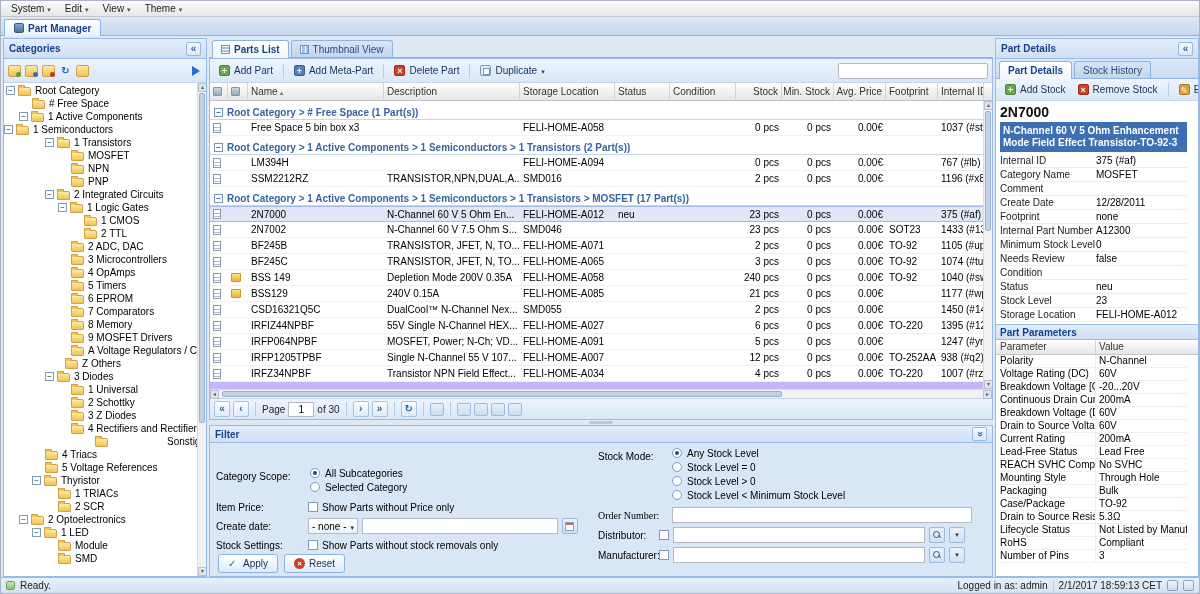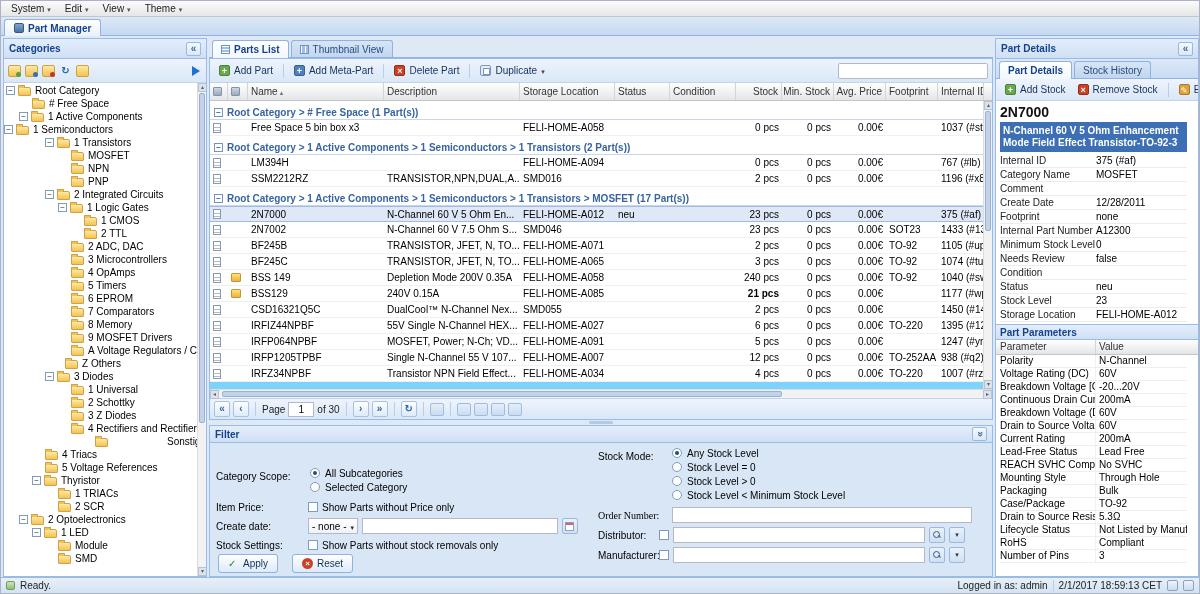--- a/index.html
+++ b/index.html
@@ -52,21 +52,21 @@
   #details-panel{left:994px;top:37px;width:204px;height:539px;}
   .splitter{flex:none;height:5px;position:relative;}
   .splitter::after{content:"";position:absolute;left:50%;top:1px;width:24px;height:3px;margin-left:-12px;background:#b6c9e2;border-radius:2px;}
 
   
   .grid-header{flex:none;display:flex;height:18px;background:linear-gradient(#ffffff,#e4e5e7);border-bottom:1px solid #c5c5c5;overflow:hidden;}
   .gh-cell{flex:none;border-right:1px solid #d4d4d4;padding:0 3px;line-height:17px;overflow:hidden;white-space:nowrap;color:#333;display:flex;align-items:center;gap:2px;}
   .gh-fill{flex:1;border-right:none;}
   .sort-asc::after{content:"▴";font-size:7px;color:#777;}
   .h-ic{width:9px;height:9px;background:linear-gradient(#cdd6e2,#9aa9bc);border:1px solid #8494a8;border-radius:1px;}
-  .grid-body{flex:1;position:relative;background:#7dd3fc;overflow:hidden;}
+  .grid-body{flex:1;position:relative;background:#c4b5fd;overflow:hidden;}
   .g-group{height:19px;display:flex;align-items:flex-end;gap:4px;padding:0 0 1px 4px;color:#3764a0;font-weight:bold;border-bottom:1px solid #c9d6e8;background:#fff;}
   .minus-box{width:9px;height:9px;border:1px solid #7592bc;background:#fff;color:#3764a0;font-size:8px;line-height:7px;text-align:center;margin-bottom:1px;flex:none;}
   .minus-box::after{content:"−";}
   .g-row{display:flex;height:16px;line-height:15px;border-bottom:1px solid #f0f0f0;background:#fff;}
   .g-row.selected{background:#dfe8f6;border-top:1px solid #a3bae9;border-bottom:1px solid #a3bae9;}
   .g-cell{flex:none;padding:0 3px;overflow:hidden;white-space:nowrap;display:flex;align-items:center;}
   .g-cell.r,.gh-cell.r{justify-content:flex-end;text-align:right;}
   .doc-ic{width:8px;height:10px;background:linear-gradient(#fff 0 3px,#aebdcd 3px 4px,#fff 4px 6px,#aebdcd 6px 7px,#fff 7px);border:1px solid #8a99ad;flex:none;}
   .flag-ic{width:10px;height:9px;background:linear-gradient(#ffe082,#f0b13a);border:1px solid #c9962e;border-radius:1px;flex:none;}
 
@@ -622,21 +622,21 @@
                 <span class="doc-ic"></span>
               </div>
               <div class="g-cell" style="width: 20px;">
                 <span class="flag-ic"></span>
               </div>
               <div class="g-cell" style="width: 136px;">BSS129</div>
               <div class="g-cell" style="width: 136px;">240V 0.15A</div>
               <div class="g-cell" style="width: 95px;">FELI-HOME-A085</div>
               <div class="g-cell" style="width: 55px;"></div>
               <div class="g-cell" style="width: 66px;"></div>
-              <div class="g-cell r" style="width: 46px; font-weight: bold;">21 pcs</div>
+              <div class="g-cell r" style="width: 46px;">21 pcs</div>
               <div class="g-cell r" style="width: 52px;">0 pcs</div>
               <div class="g-cell r" style="width: 52px;">0.00€</div>
               <div class="g-cell" style="width: 52px;"></div>
               <div class="g-cell" style="width: 46px;">1177 (#wp)</div>
             </div>
             <div class="g-row">
               <div class="g-cell" style="width: 18px;">
                 <span class="doc-ic"></span>
               </div>
               <div class="g-cell" style="width: 20px;"></div>
@@ -787,21 +787,21 @@
           <input class="txt" style="width: 196px;" value="">
           <span class="combo-btn">
               <span class="cal"></span>
             </span>
         </div>
         <div class="frow" style="left:6px;top:94px;">
           <span class="flabel" style="width:88px;">Stock Settings:</span>
           <span class="checkbox"></span>
           <span>Show Parts without stock removals only</span>
         </div>
-        <div class="frow" style="left:8px;top:112px;gap:14px;">
+        <div class="frow" style="left:8px;top:112px;gap:6px;">
           <span class="btn">
               <span class="ic-check"></span>
               <span>Apply</span>
             </span>
           <span class="btn">
               <span class="ic-cross"></span>
               <span>Reset</span>
             </span>
         </div>
 

